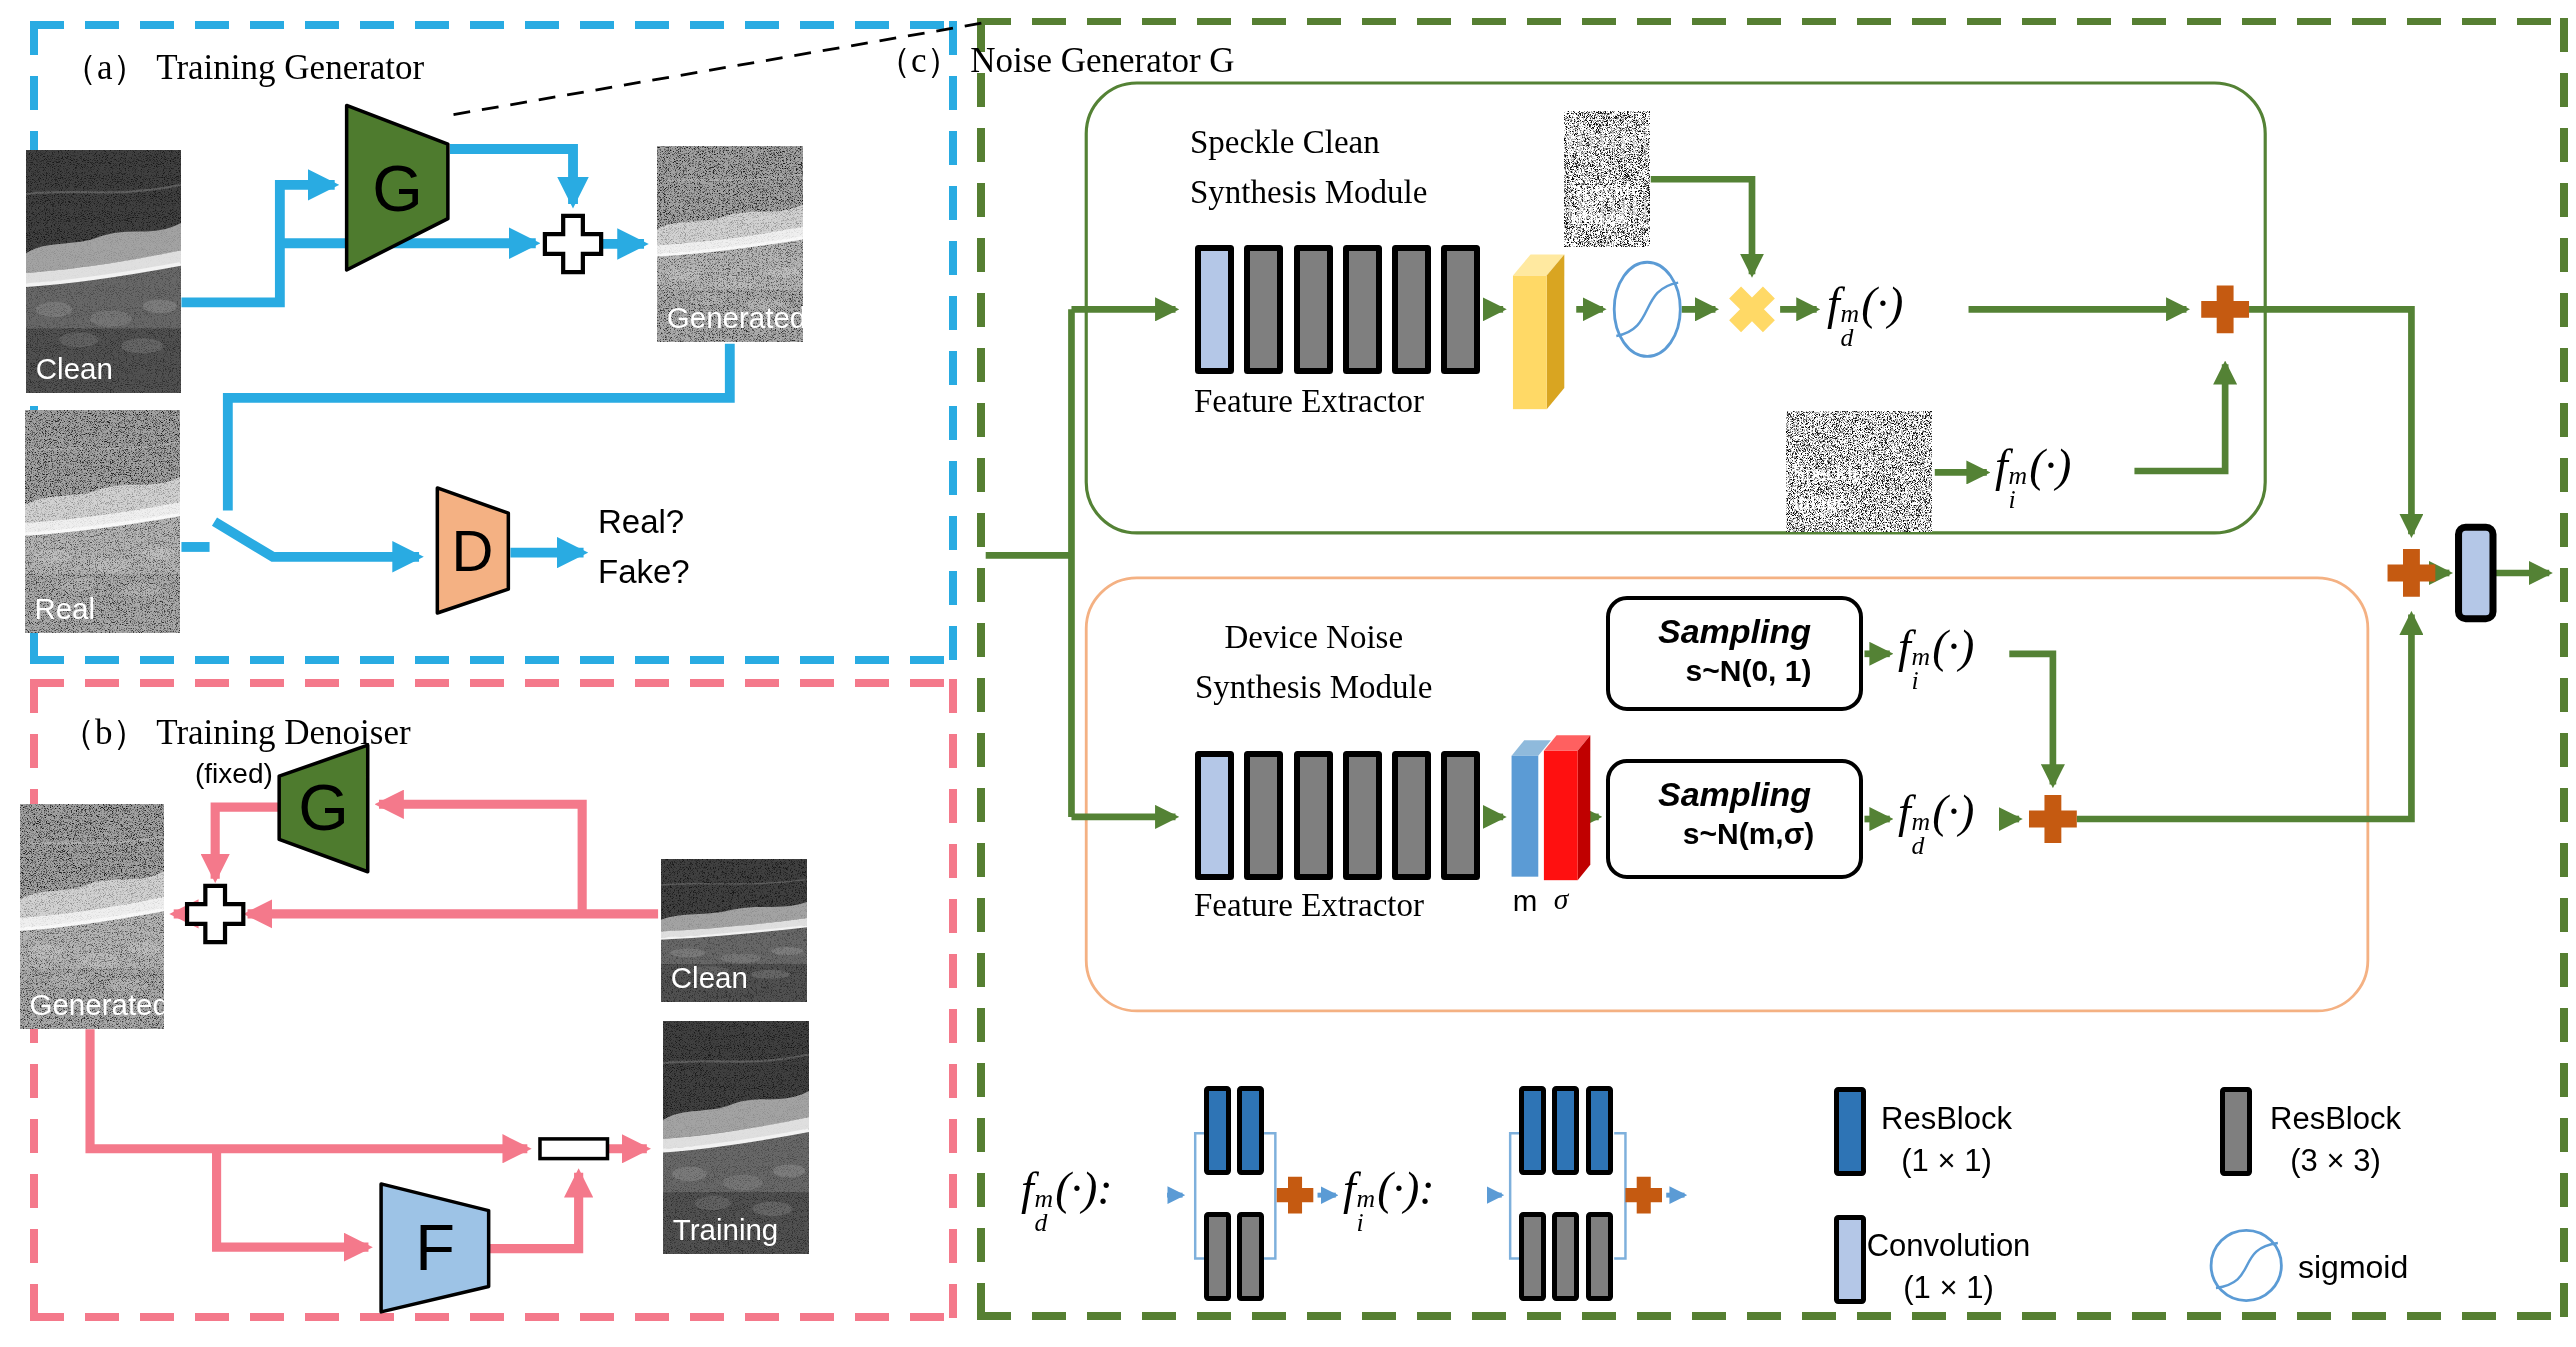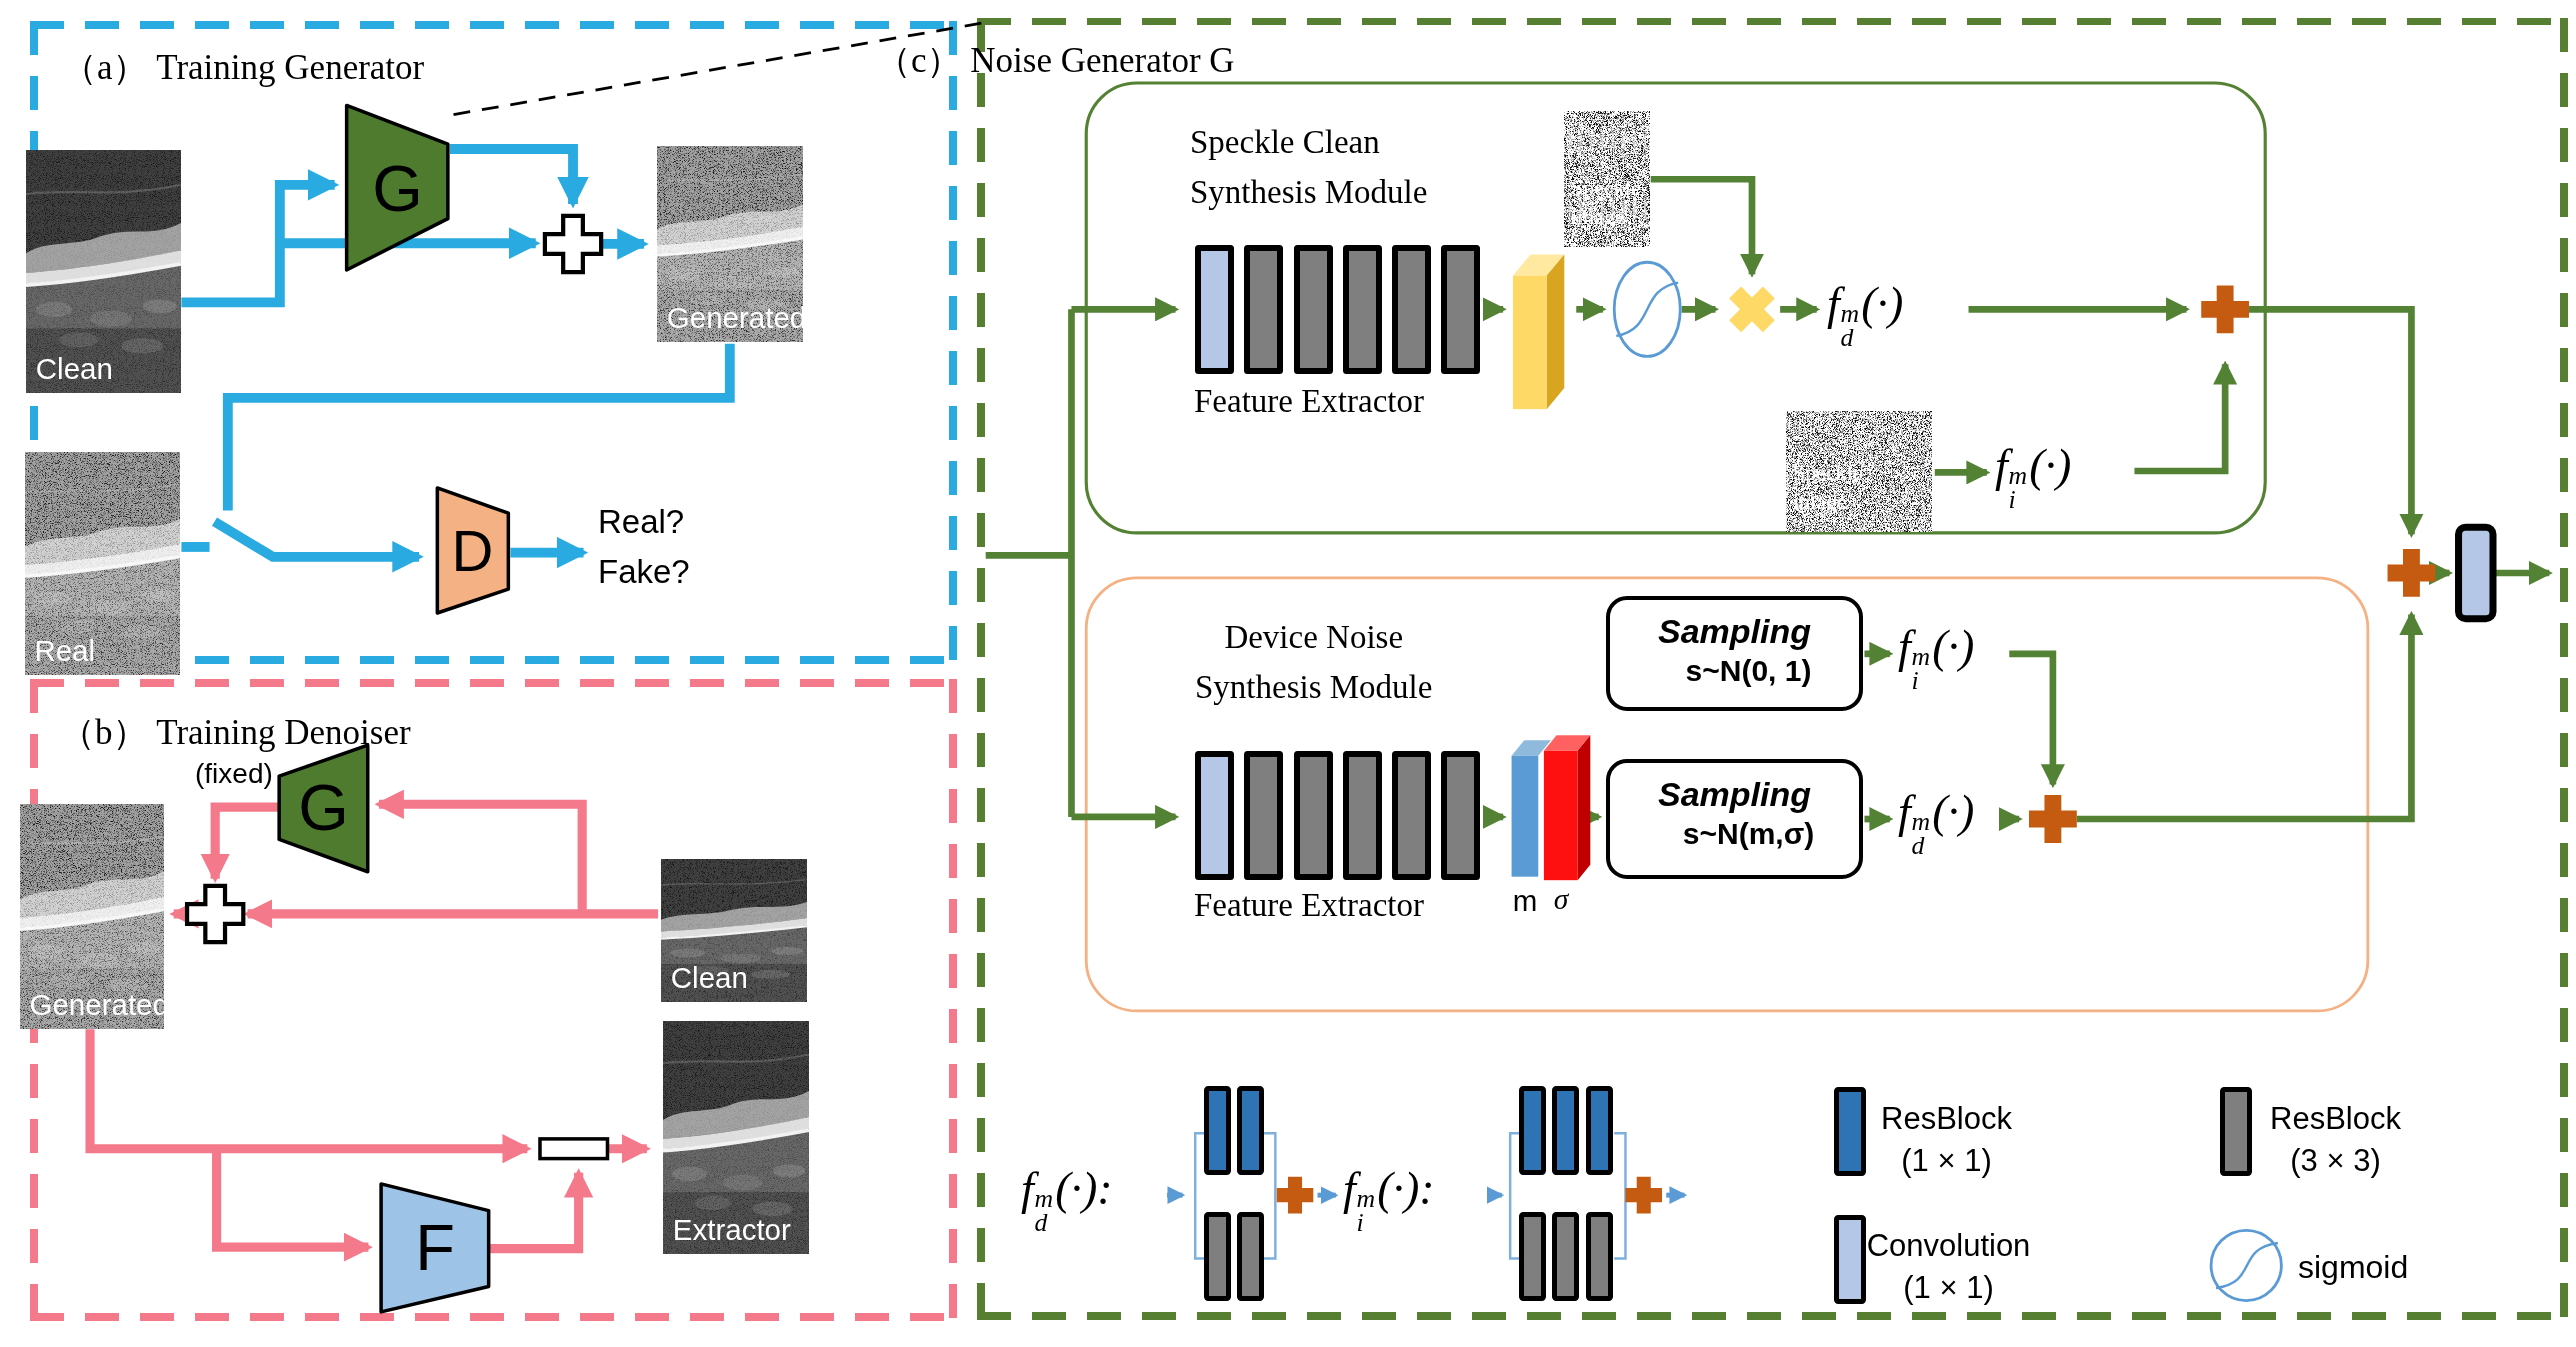--- a/index.html
+++ b/index.html
@@ -231,21 +231,21 @@
       </svg>
     <span class="octlabel">Clean</span>
   </div>
   <div class="oct noisy" style="left:657px;top:146px;width:146px;height:196px;">
     <svg viewBox="0 0 220 320" preserveAspectRatio="none">
         <use href="#octart"></use>
         <rect class="grain" width="220" height="320" fill="#fff" filter="url(#grainF)"></rect>
       </svg>
     <span class="octlabel">Generated</span>
   </div>
-  <div class="oct noisy" style="left:24.6px;top:410px;width:155px;height:223px;margin-top:42px;">
+  <div class="oct noisy" style="left:24.6px;top:410px;width:155px;height:223px;">
     <svg viewBox="0 0 220 320" preserveAspectRatio="none">
         <use href="#octart"></use>
         <rect class="grain" width="220" height="320" fill="#fff" filter="url(#grainF)"></rect>
       </svg>
     <span class="octlabel">Real</span>
   </div>
 
   <div class="abs biglet" style="left:347px;top:156px;width:101px;">G</div>
   <div class="abs biglet" style="left:437px;top:522px;width:71px;font-size:58px;">D</div>
   <div class="abs qtext" style="left:598px;top:503px;">Real?</div>
@@ -266,21 +266,21 @@
         <use href="#octart"></use>
         <rect class="grain" width="220" height="320" fill="#fff" filter="url(#grainF)"></rect>
       </svg>
     <span class="octlabel">Clean</span>
   </div>
   <div class="oct" style="left:663px;top:1021px;width:146px;height:233px;">
     <svg viewBox="0 0 220 320" preserveAspectRatio="none">
         <use href="#octart"></use>
         <rect class="grain" width="220" height="320" fill="#fff" filter="url(#grainF)"></rect>
       </svg>
-    <span class="octlabel">Extractor</span>
+    <span class="octlabel">Training</span>
   </div>
 
   <div class="abs biglet" style="left:279px;top:775px;width:89px;">G</div>
   <div class="abs biglet" style="left:381px;top:1215px;width:108px;">F</div>
 
   <div class="abs ptitle" style="left:876px;top:37px;">（c） Noise Generator G</div>
 
   <div class="abs mtitle" style="left:1190px;top:118px;">
     <div>Speckle Clean</div>
     <div>Synthesis Module</div>

